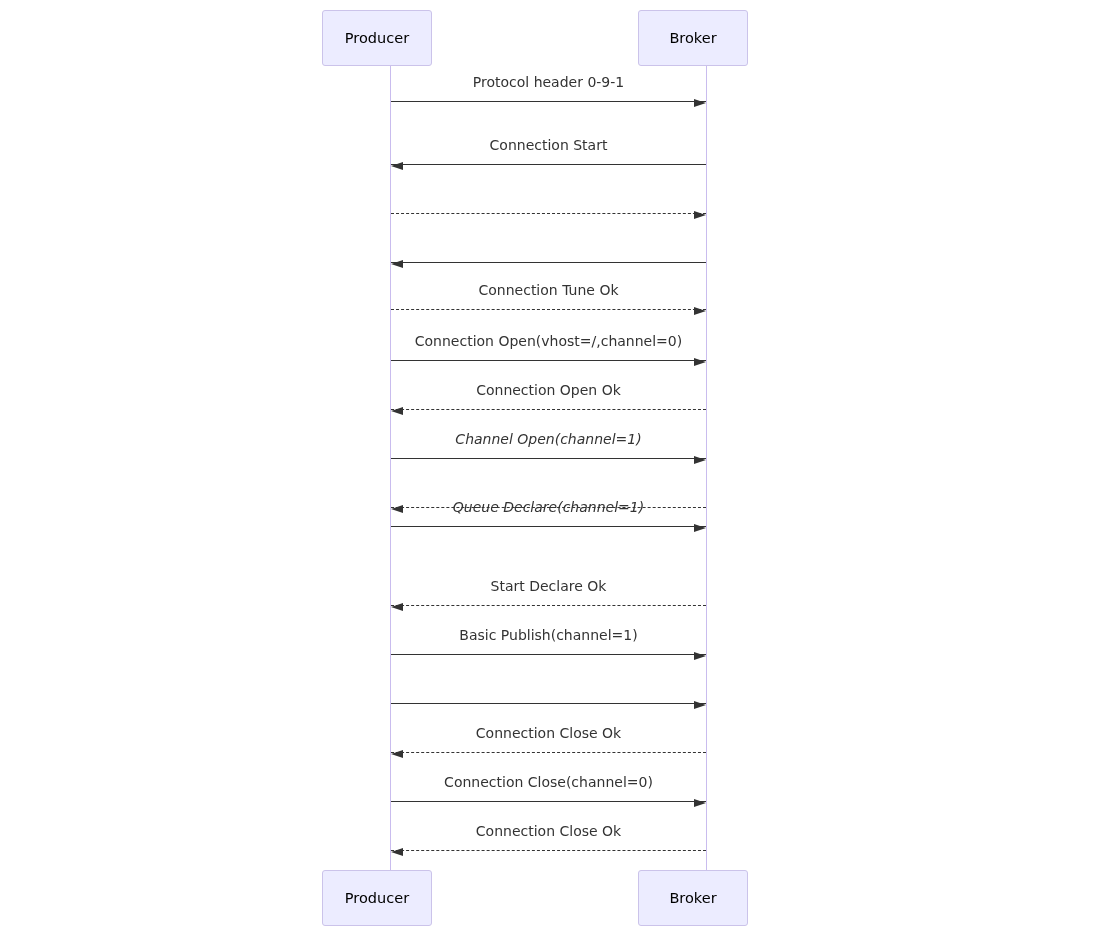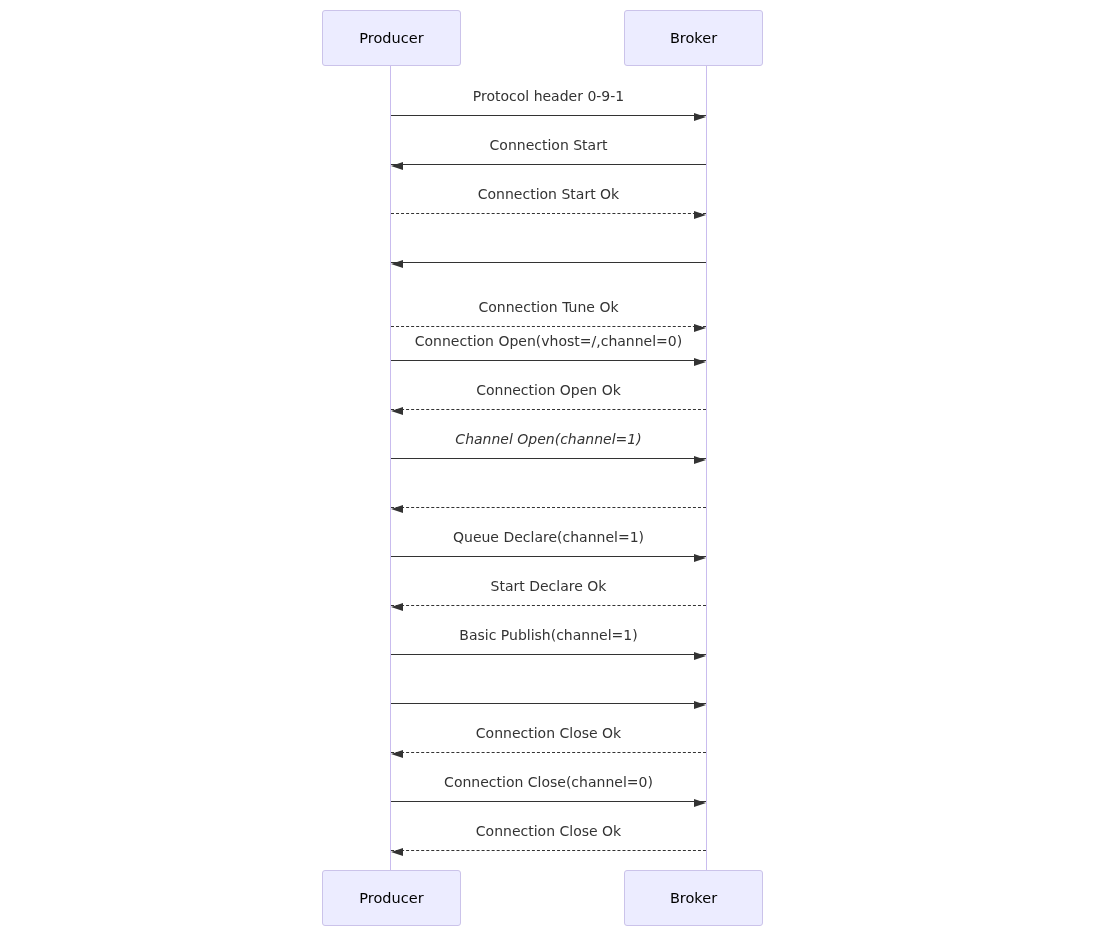--- a/index.html
+++ b/index.html
@@ -16,33 +16,33 @@
     position: absolute;
     top: 66px;
     width: 1px;
     height: 804px;
     background: #c9bcee;
   }
   .lifeline.producer { left: 390px; }
   .lifeline.broker   { left: 706px; }
   .actor-box {
     position: absolute;
-    width: 139px;
+    width: 110px;
     height: 56px;
     background: #ececff;
     border: 1px solid #cbc3ea;
     border-radius: 3px;
     display: flex;
     align-items: center;
     justify-content: center;
     font-size: 14.5px;
     color: #000000;
   }
   .actor-box.producer { left: 322px; }
-  .actor-box.broker   { left: 624px; }
+  .actor-box.broker   { left: 638px; }
   .actor-box.top      { top: 10px; }
   .actor-box.bottom   { top: 870px; }
   .msg-row {
     position: absolute;
     left: 391px;
     width: 315px;
     height: 49px;
   }
   .msg-label {
     position: absolute;
@@ -89,44 +89,43 @@
   <div class="lifeline broker"></div>
 
   <div class="actor-box producer top">
     <span>Producer</span>
   </div>
   <div class="actor-box broker top">
     <span>Broker</span>
   </div>
 
   <div id="messages">
-      <div class="msg-row" style="top: 67px;">
+      <div class="msg-row" style="top: 53px;">
         <div class="msg-label">Protocol header 0-9-1</div>
         <div class="msg-line solid">
           <div class="arrowhead right"></div>
         </div>
       </div>
       <div class="msg-row" style="top: 116px;">
         <div class="msg-label">Connection Start</div>
         <div class="msg-line solid">
           <div class="arrowhead left"></div>
         </div>
       </div>
       <div class="msg-row" style="top: 165px;">
-        <div class="msg-label">Connection Start Ok</div>
         <div class="msg-line dashed">
           <div class="arrowhead right"></div>
         </div>
       </div>
       <div class="msg-row" style="top: 214px;">
         <div class="msg-line solid">
           <div class="arrowhead left"></div>
         </div>
       </div>
-      <div class="msg-row" style="top: 278px;">
+      <div class="msg-row" style="top: 261px;">
         <div class="msg-label">Connection Tune Ok</div>
         <div class="msg-line dashed">
           <div class="arrowhead right"></div>
         </div>
       </div>
       <div class="msg-row" style="top: 312px;">
         <div class="msg-label">Connection Open(vhost=/,channel=0)</div>
         <div class="msg-line solid">
           <div class="arrowhead right"></div>
         </div>
@@ -141,21 +140,21 @@
         <div class="msg-label">Channel Open(channel=1)</div>
         <div class="msg-line solid">
           <div class="arrowhead right"></div>
         </div>
       </div>
       <div class="msg-row" style="top: 459px;">
         <div class="msg-line dashed">
           <div class="arrowhead left"></div>
         </div>
       </div>
-      <div class="msg-row" style="top: 508px;">
+      <div class="msg-row" style="top: 478px; font-style: italic;">
         <div class="msg-label">Queue Declare(channel=1)</div>
         <div class="msg-line solid">
           <div class="arrowhead right"></div>
         </div>
       </div>
       <div class="msg-row" style="top: 557px;">
         <div class="msg-label">Start Declare Ok</div>
         <div class="msg-line dashed">
           <div class="arrowhead left"></div>
         </div>

